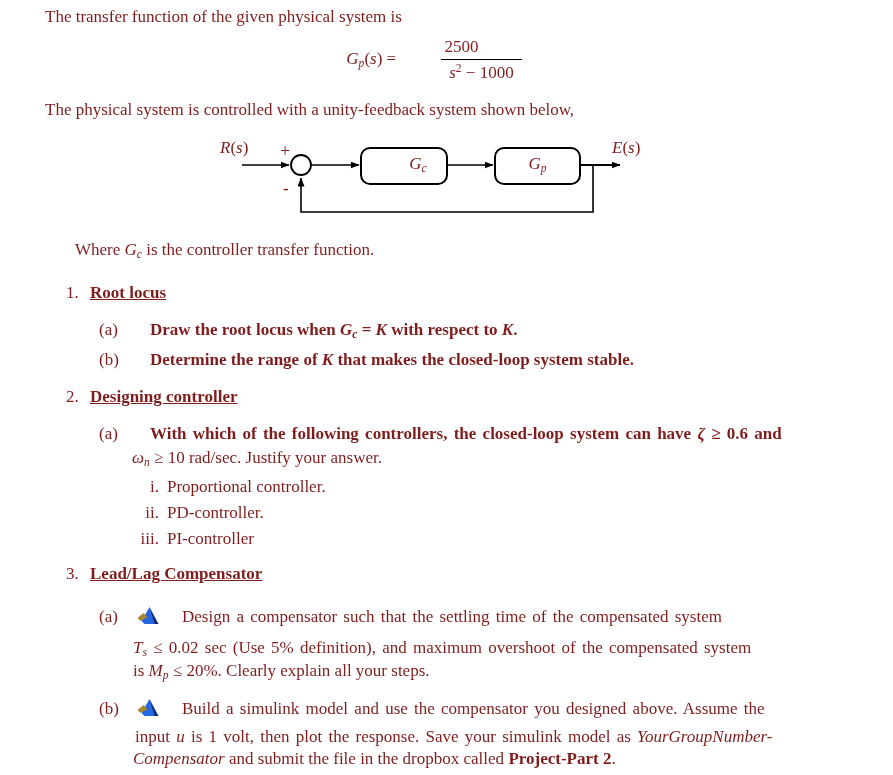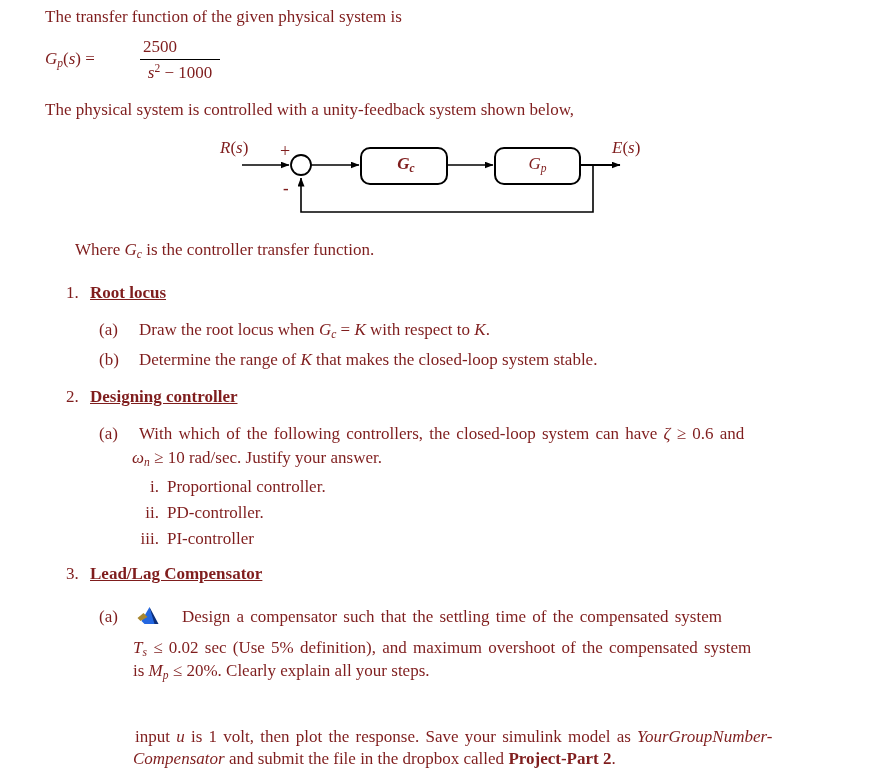--- a/index.html
+++ b/index.html
@@ -19,32 +19,32 @@
   
   .r-n { font-style: normal; }
   .r-i { font-style: italic; }
   .r-b { font-weight: bold; }
   .r-sub { font-style: italic; font-size: 0.68em; vertical-align: -0.28em; }
   .r-sup { font-size: 0.68em; vertical-align: 0.5em; }
 
   
   .eq-row {
     position: absolute; left: 45px; top: 37px; width: 778px;
-    display: flex; align-items: center;
+    display: flex; justify-content: center; align-items: center;
   }
   .eq-lhs { margin-right: 5px; }
   .frac { display: inline-flex; flex-direction: column; text-align: center; }
   .frac .num { display: block; padding: 0 8px 2px 8px; }
   .frac .den { display: block; border-top: 1.4px solid #000; padding: 2px 8px 0 8px; margin-left: 40px; }
 
   
   .sec-num { display: inline-block; width: 17px; }
   .sec-title { margin-left: 7px; text-decoration: underline; }
   .item-label { display: inline-block; width: 26px; }
-  .item-text { margin-left: 14px; }
+  .item-text { margin-left: 25px; font-weight: bold; }
   .roman-label { display: inline-block; width: 22px; text-align: right; margin-right: 8px; }
 
   
   .diagram { position: absolute; left: 180px; top: 131px; width: 520px; height: 100px; }
   .diagram svg.shapes { position: absolute; left: 0; top: 0; }
   .dlabel { position: absolute; white-space: nowrap; line-height: 1.1; }
   .dlabel.center { text-align: center; }
   .sign-plus { font-size: 18px; }
   .sign-minus { font-weight: bold; font-size: 17px; }
 
@@ -89,21 +89,21 @@
 
       <rect x="315" y="17" width="85" height="36" rx="9" fill="none" stroke="#000" stroke-width="2"></rect>
 
       <line x1="400" y1="34" x2="440" y2="34" stroke="#000" stroke-width="1.8" marker-end="url(#arr)"></line>
 
       <polyline points="413,34 413,81 121,81 121,47" fill="none" stroke="#000" stroke-width="1.6" marker-end="url(#arr)"></polyline>
     </svg>
     <div class="dlabel" style="left:40px; top:8px;"><span class="r-i">R</span><span class="r-n">(</span><span class="r-i">s</span><span class="r-n">)</span></div>
     <div class="dlabel sign-plus" style="left:100px; top:11px;">+</div>
     <div class="dlabel sign-minus" style="left:103px; top:49px;">-</div>
-    <div class="dlabel center" style="left:173px; top:24px; width:106px;font-weight:bold;"><span class="r-i">G</span><span class="r-sub">c</span></div>
+    <div class="dlabel center" style="left:185px; top:24px; width:106px;"><span class="r-i">G</span><span class="r-sub">c</span></div>
     <div class="dlabel center" style="left:315px; top:24px; width:85px;"><span class="r-i">G</span><span class="r-sub">p</span></div>
     <div class="dlabel" style="left:432px; top:8px;"><span class="r-i">E</span><span class="r-n">(</span><span class="r-i">s</span><span class="r-n">)</span></div>
   </div>
 
   <div class="line" style="left:75px; top:239px;"><span class="r-n">Where </span><span class="r-i">G</span><span class="r-sub">c</span><span class="r-n"> is the controller transfer function.</span></div>
 
   <div class="line" style="left:66px; top:282px;">
     <span class="sec-num">1.</span><span class="sec-title"><span class="r-b">Root locus</span></span>
   </div>
   <div class="line" style="left:99px; top:319px;">
@@ -137,16 +137,23 @@
   <div class="line" style="left:99px; top:605px;">
     <span class="item-label">(a)</span><span class="matlab-icon"><svg width="25" height="22" viewBox="0 0 24 22">
           <polygon points="13,2 22,19 16,19" fill="#0d2f7a"></polygon>
           <polygon points="5,16 13,2 18,19 8,19" fill="#2467e0"></polygon>
           <polygon points="1,13 7,8 11,12 4,16" fill="#a8872f"></polygon>
         </svg></span><span class="after-icon just"><span class="r-n">Design a compensator such that the settling time of the compensated system</span></span>
   </div>
   <div class="line just" style="left:133px; top:637px;"><span class="r-i">T</span><span class="r-sub">s</span><span class="r-n"> ≤ 0.02 sec (Use 5% definition), and maximum overshoot of the compensated system</span></div>
   <div class="line" style="left:133px; top:660px;"><span class="r-n">is </span><span class="r-i">M</span><span class="r-sub">p</span><span class="r-n"> ≤ 20%. Clearly explain all your steps.</span></div>
 
+  <div class="line" style="left:99px; top:697px;">
+    <span class="item-label">(b)</span><span class="matlab-icon"><svg width="25" height="22" viewBox="0 0 24 22">
+          <polygon points="13,2 22,19 16,19" fill="#0d2f7a"></polygon>
+          <polygon points="5,16 13,2 18,19 8,19" fill="#2467e0"></polygon>
+          <polygon points="1,13 7,8 11,12 4,16" fill="#a8872f"></polygon>
+        </svg></span><span class="after-icon just"><span class="r-n">Build a simulink model and use the compensator you designed above. Assume the</span></span>
+  </div>
   <div class="line just" style="left:135px; top:726px;text-align:center;"><span class="r-n">input </span><span class="r-i">u</span><span class="r-n"> is 1 volt, then plot the response. Save your simulink model as </span><span class="r-i">YourGroupNumber-</span></div>
   <div class="line" style="left:133px; top:748px;"><span class="r-i">Compensator</span><span class="r-n"> and submit the file in the dropbox called </span><span class="r-b">Project-Part 2</span><span class="r-n">.</span></div>
 
 </div>
 
 </body></html>

